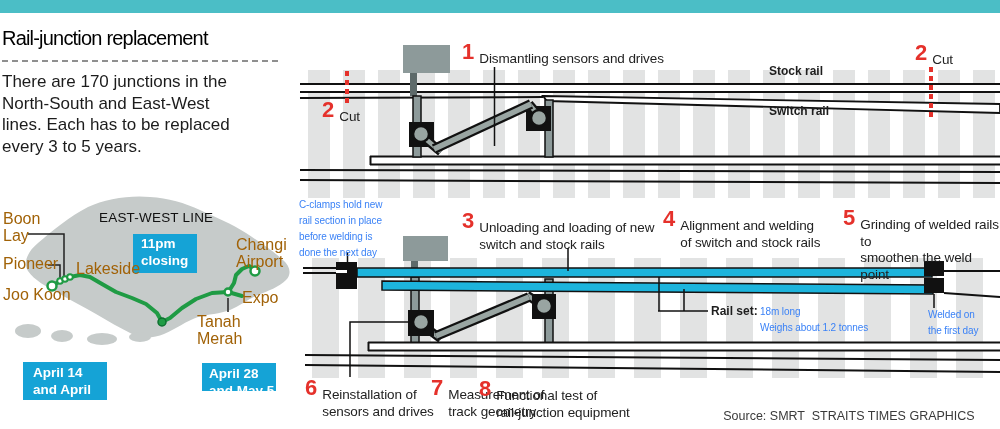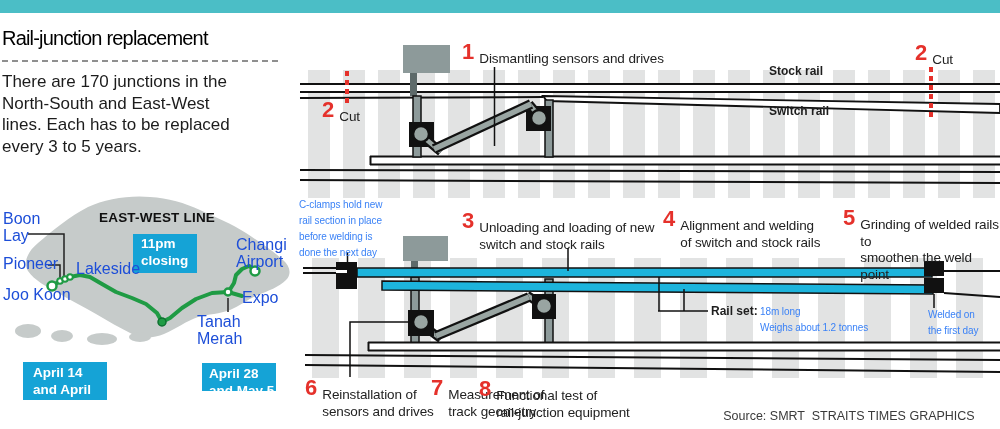--- a/index.html
+++ b/index.html
@@ -14,22 +14,22 @@
   .step{position:absolute;display:flex;align-items:flex-start}
   .step .n{font-size:22px;font-weight:700;color:#e5312b;line-height:19px;margin-right:5px}
   .step .t{font-size:13.5px;line-height:16.5px;color:#222;white-space:pre-line;
            letter-spacing:-0.1px;margin-top:9px}
   .blab{position:absolute;font-size:12px;font-weight:700;color:#1e1e1e;white-space:pre-line}
   .note{position:absolute;font-size:10px;line-height:16px;color:#3b82f6;white-space:pre-line;letter-spacing:-0.1px}
   .badge{position:absolute;background:#15a3d6;color:#fff;font-weight:700;white-space:pre-line}
   .b11{left:133px;top:234px;width:56px;height:37px;font-size:13.5px;line-height:16.5px;padding:2px 0 0 8px}
   .ba1{left:23px;top:362px;width:84px;height:38px;font-size:13.5px;line-height:16.5px;padding:3px 0 0 10px;box-sizing:border-box}
   .ba2{left:202px;top:363px;width:74px;height:28px;font-size:13.5px;line-height:16.5px;padding:3px 0 0 7px;box-sizing:border-box}
-  .maplbl{position:absolute;font-size:16px;line-height:17px;color:#1d4ed8;white-space:pre-line}
-  .ew{position:absolute;left:99px;top:210px;font-size:13.5px;font-weight:700;color:#101010;letter-spacing:0.2px}
+  .maplbl{position:absolute;font-size:16px;line-height:17px;color:#a16207;white-space:pre-line}
+  .ew{position:absolute;left:99px;top:210px;font-size:13.5px;font-weight:400;color:#101010;letter-spacing:0.2px}
   .src{position:absolute;left:700px;top:409px;width:298px;text-align:center;font-size:12.5px;color:#3a3a3a;white-space:pre}
 </style>
 </head>
 <body>
 
 <div class="stage">
 
   <div class="topbar"></div>
 
   <svg class="art" width="1000" height="429" viewBox="0 0 1000 429">

